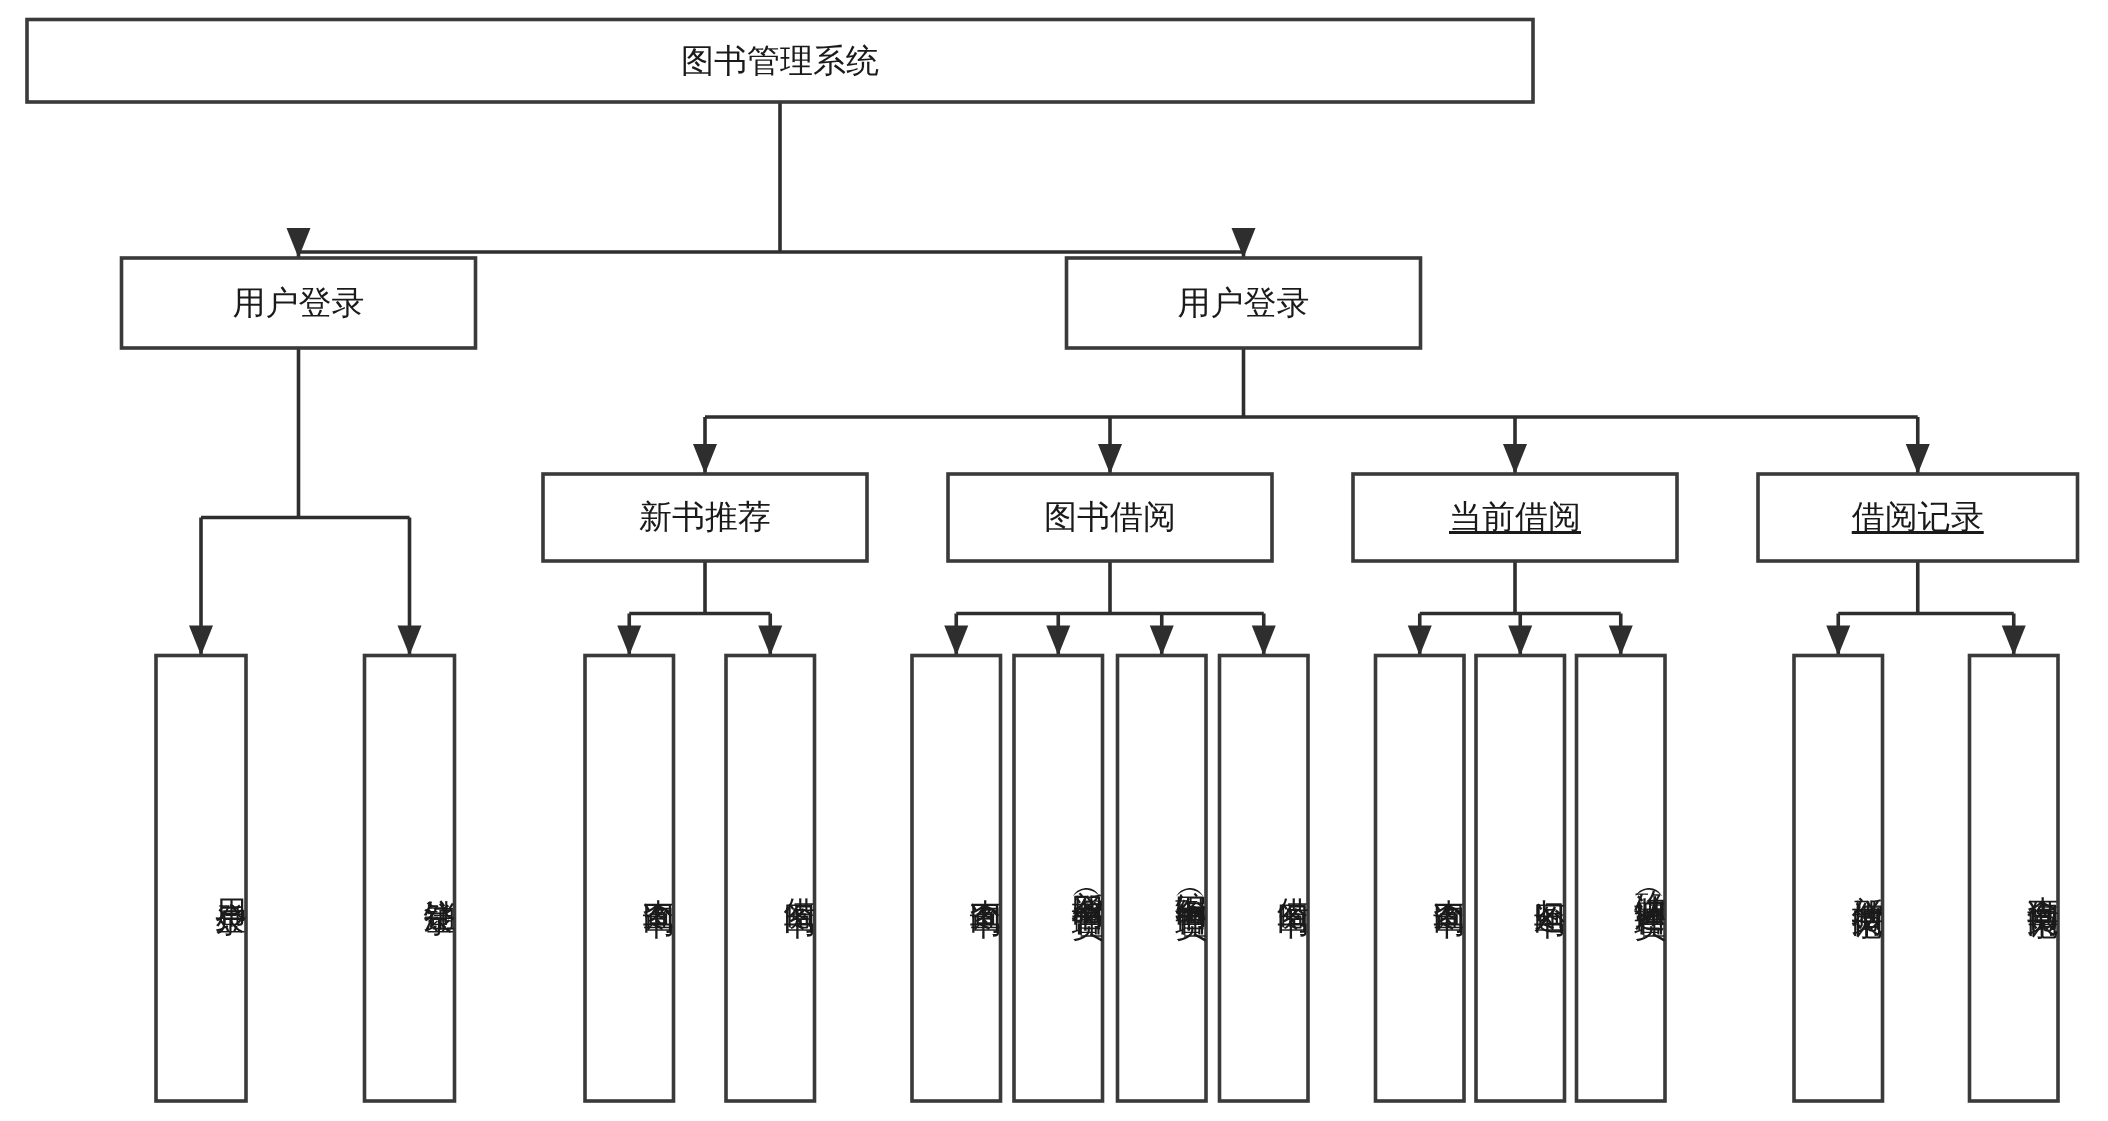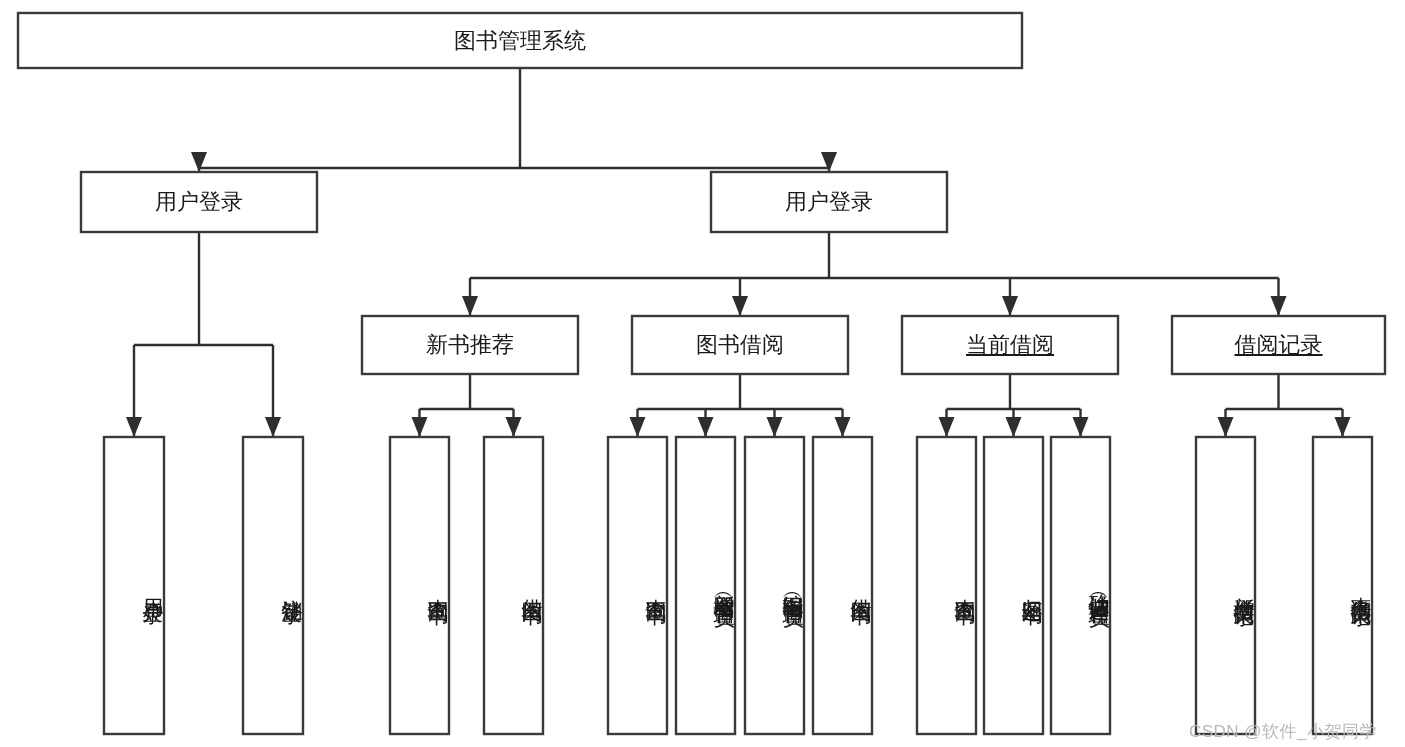--- a/index.html
+++ b/index.html
@@ -182,15 +182,14 @@
       <div class="vbox-text" style="left: 813px; top: 445px; width: 59px; height: 281px;">借阅图书</div>
       <div class="hbox-text" style="left: 902px; top: 316px; width: 216px; height: 58px; text-decoration: underline;">当前借阅</div>
       <div class="vbox-text" style="left: 917px; top: 445px; width: 59px; height: 281px;">查询图书</div>
       <div class="vbox-text" style="left: 984px; top: 445px; width: 59px; height: 281px;">归还图书</div>
       <div class="vbox-text" style="left: 1051px; top: 445px; width: 59px; height: 281px;">确认归还（管理员）</div>
       <div class="hbox-text" style="left: 1172px; top: 316px; width: 213px; height: 58px; text-decoration: underline;">借阅记录</div>
       <div class="vbox-text" style="left: 1196px; top: 445px; width: 59px; height: 281px;">新增借阅记录</div>
       <div class="vbox-text" style="left: 1313px; top: 445px; width: 59px; height: 281px;">查询借阅记录</div>
     </div>
 
-  <div id="watermark">CSDN @软件_小贺同学</div>
 
 </div>
 
 </body></html>

